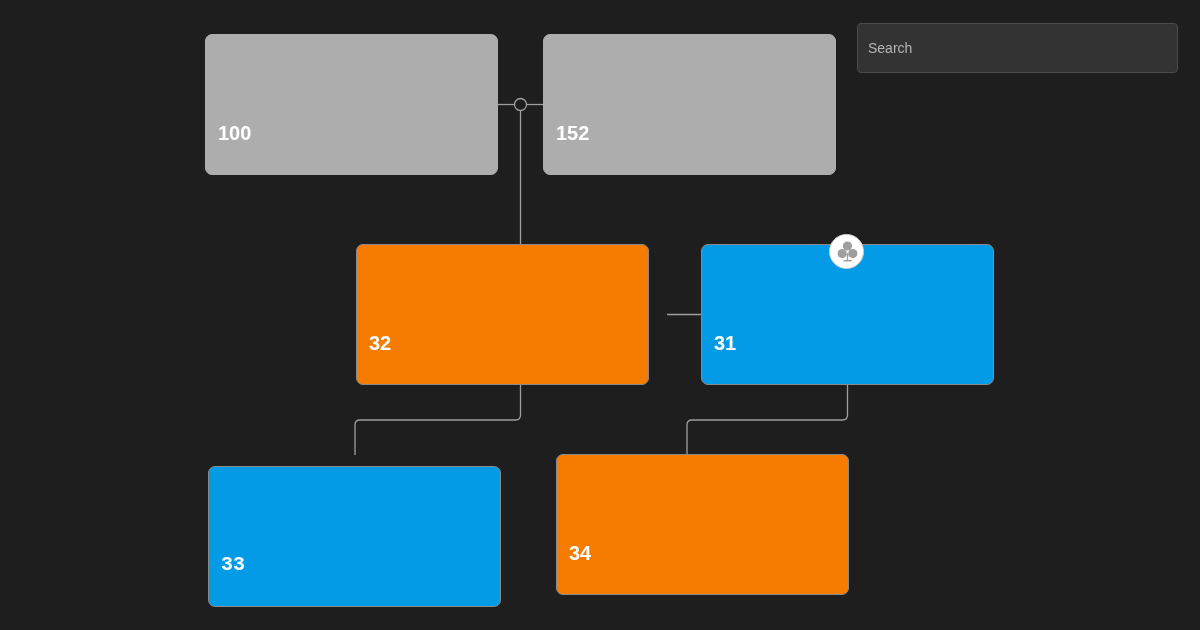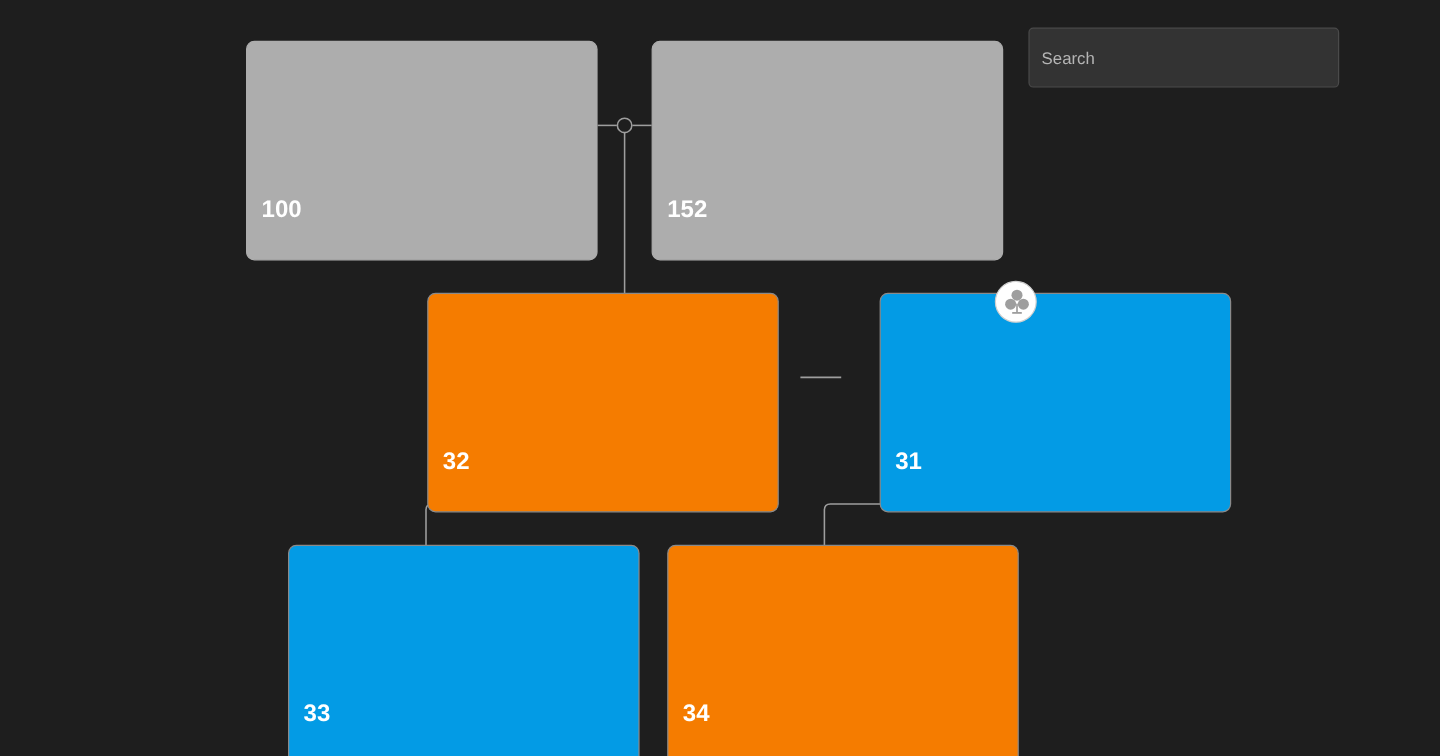--- a/index.html
+++ b/index.html
@@ -19,43 +19,43 @@
     svg.links {
       position: absolute;
       left: 0; top: 0;
       width: 1200px; height: 630px;
       pointer-events: none;
     }
     .node {
       position: absolute;
       box-sizing: border-box;
       width: 293px;
-      height: 183px;
+      height: 141px;
       border-radius: 7px;
       border: 1px solid #8a8a8a;
       cursor: pointer;
     }
     .node .label {
       position: absolute;
       left: 12px;
       bottom: 30px;
       color: #ffffff;
       font-weight: bold;
       font-size: 20px;
       line-height: 22px;
     }
     .node.gray { background: #adadad; border-color: #adadad; }
     .node.orange { background: #f57c00; }
-    .node.blue { background: #039be5; margin-left: 32px; }
+    .node.blue { background: #039be5; }
 
     .search {
       position: absolute;
       left: 857px;
       top: 23px;
-      width: 259px;
+      width: 321px;
       height: 50px;
       box-sizing: border-box;
       background: #333333;
       border: 1px solid #4a4a4a;
       border-radius: 4px;
       color: #bdbdbd;
       font-size: 14px;
       padding: 0 10px;
       outline: none;
       font-family: "Liberation Sans", sans-serif;
@@ -107,21 +107,21 @@
   </div>
 
   <div class="node orange" style="left:356px; top:244px;">
     <span class="label">32</span>
   </div>
 
   <div class="node blue" style="left:701px; top:244px;">
     <span class="label">31</span>
   </div>
 
-  <div class="node blue" style="left:208px; top:454px;">
+  <div class="node blue" style="left:208px; top:466px;font-family:Liberation Mono, monospace;">
     <span class="label">33</span>
   </div>
 
   <div class="node orange" style="left:556px; top:454px;">
     <span class="label">34</span>
   </div>
 
   <div class="badge">
     <svg width="35" height="35" viewBox="0 0 35 35">
       <g fill="#9e9e9e">

